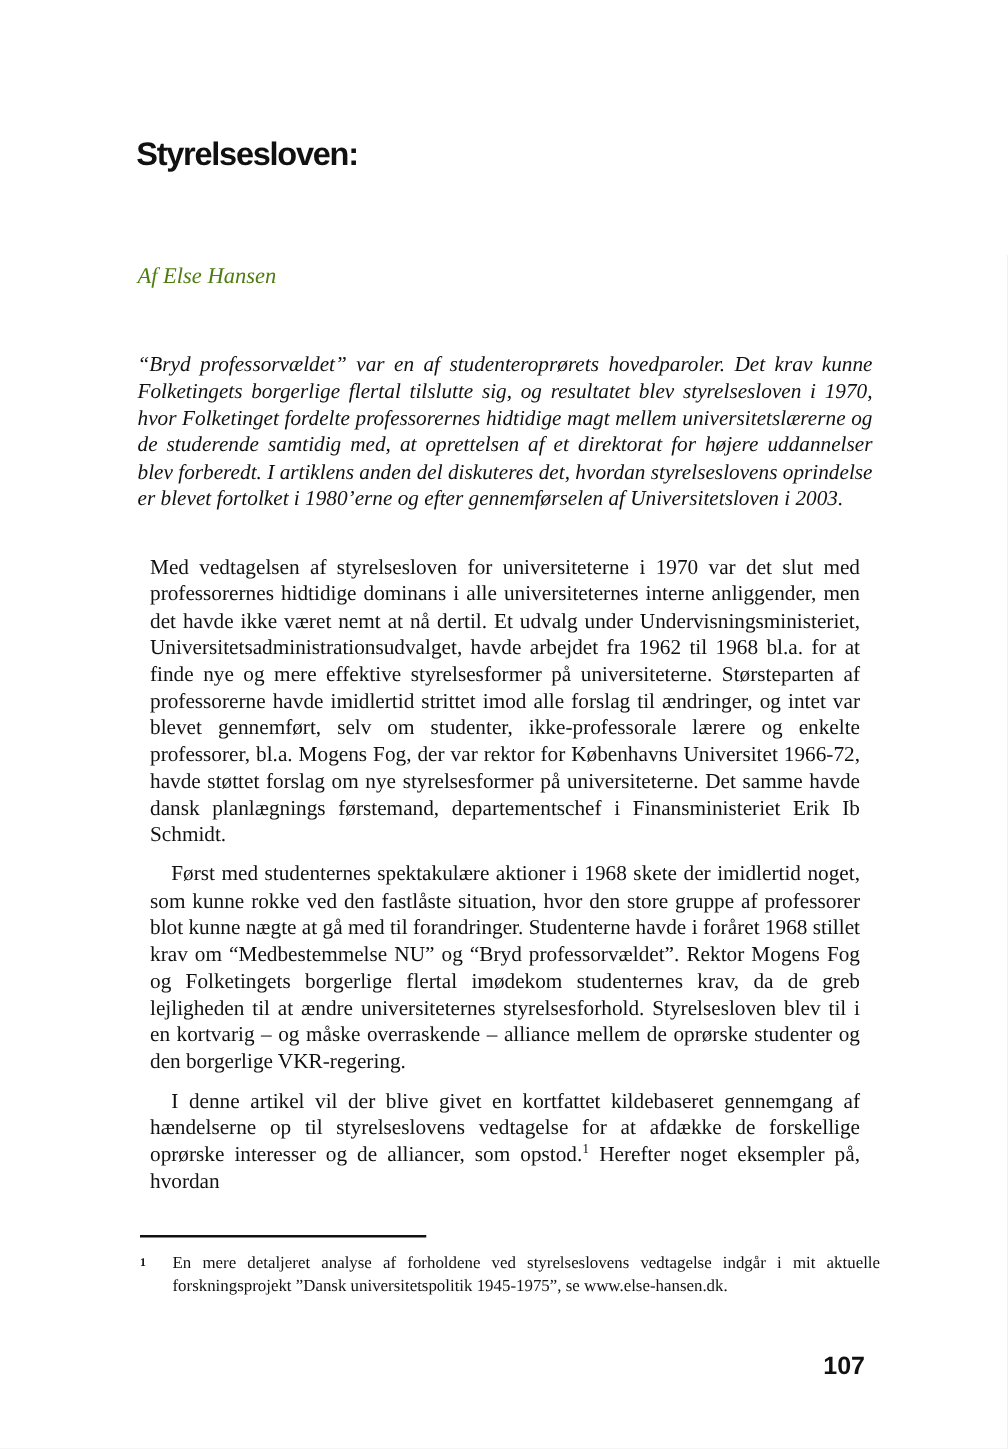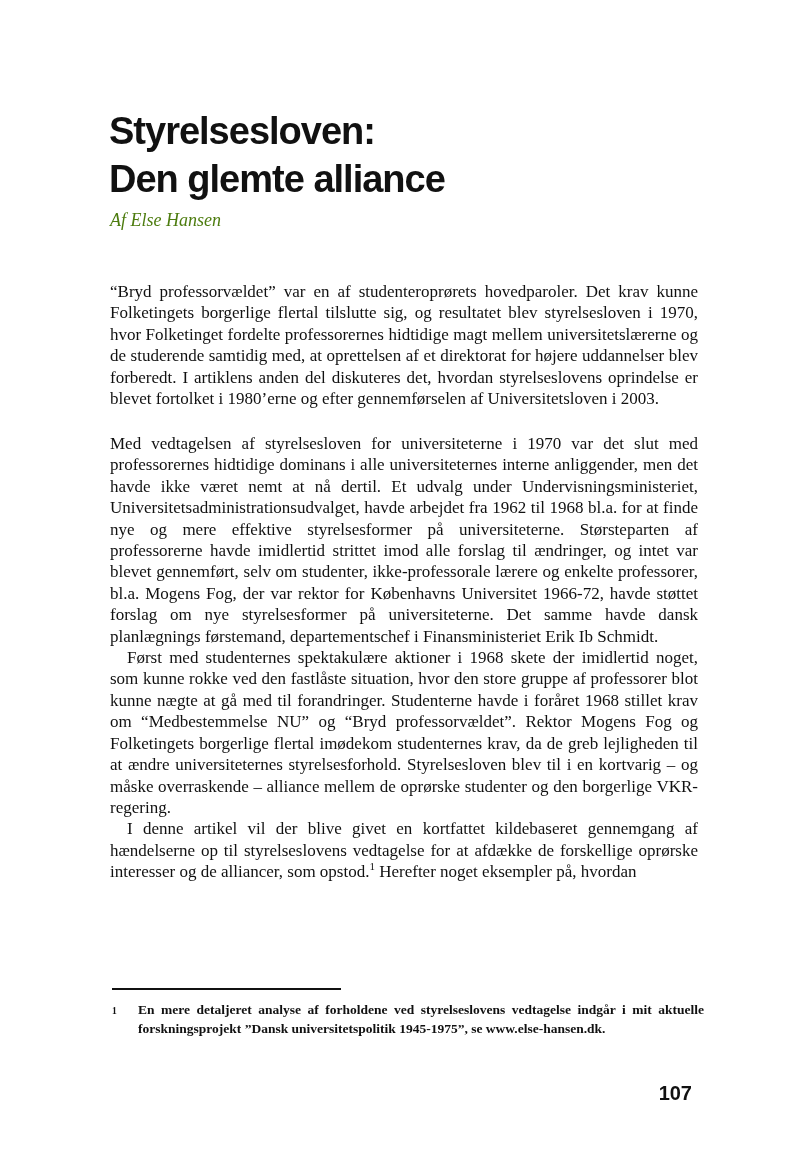--- a/index.html
+++ b/index.html
@@ -16,21 +16,21 @@
     color: #111111;
     overflow: hidden;
   }
   
   .title {
     position: absolute;
     left: 109px;
     top: 82px;
     font-family: "Liberation Sans", sans-serif;
     font-weight: 700;
-    font-size: 38px;
+    font-size: 26px;
     line-height: 48px;
     letter-spacing: -1px;
     color: #111111;
   }
   
   .byline {
     position: absolute;
     left: 110px;
     top: 210px;
     font-family: "Liberation Serif", serif;
@@ -38,40 +38,41 @@
     font-size: 18px;
     color: #4d7c0f;
   }
   
   .abstract {
     position: absolute;
     left: 110px;
     top: 281px;
     width: 588px;
     font-family: "Liberation Serif", serif;
+    font-style: italic;
     font-size: 17px;
     line-height: 21.4px;
     text-align: justify;
     color: #111111;
   }
   
   .body-text {
     position: absolute;
     left: 110px;
     top: 433px;
     width: 588px;
     font-family: "Liberation Serif", serif;
     font-size: 17px;
     line-height: 21.4px;
     text-align: justify;
     color: #111111;
     hyphens: auto;
   }
   .body-text p {
-    margin: 0;
+    margin: 10px;
   }
   .body-text p + p {
     text-indent: 17px;
   }
   .body-text sup {
     font-size: 11px;
     line-height: 0;
   }
   
   .footnote-rule {
@@ -95,41 +96,39 @@
     color: #111111;
   }
   .footnote .marker {
     flex: 0 0 26px;
     font-size: 9.5px;
     font-weight: 700;
     padding-top: 1px;
   }
   .footnote .fn-text {
     flex: 1 1 auto;
-    font-weight: bold;
   }
   
   .page-number {
     position: absolute;
     right: 114px;
     top: 1082px;
     font-family: "Liberation Sans", sans-serif;
     font-weight: 700;
     font-size: 20px;
     color: #111111;
   }
 </style>
 </head>
 <body>
 
 <div class="page">
 
   <h1 class="title">
     <div>Styrelsesloven:</div>
-    <div>Den glemte alliance</div>
   </h1>
 
   <div class="byline">Af Else Hansen</div>
 
   <div class="abstract">“Bryd professorvældet” var en af studenteroprørets hovedparoler. Det krav kunne Folketingets borgerlige flertal tilslutte sig, og resultatet blev styrelsesloven i 1970, hvor Folketinget fordelte professorernes hidtidige magt mellem universitetslærerne og de studerende samtidig med, at oprettelsen af et direktorat for højere uddannelser blev forberedt. I artiklens anden del diskuteres det, hvordan styrelseslovens oprindelse er blevet fortolket i 1980’erne og efter gennemførselen af Universitetsloven i 2003.</div>
 
   <div class="body-text">
     <p>Med vedtagelsen af styrelsesloven for universiteterne i 1970 var det slut med professorernes hidtidige dominans i alle universiteternes interne anliggender, men det havde ikke været nemt at nå dertil. Et udvalg under Undervisningsministeriet, Universitetsadministrationsudvalget, havde arbejdet fra 1962 til 1968 bl.a. for at finde nye og mere effektive styrelsesformer på universiteterne. Størsteparten af professorerne havde imidlertid strittet imod alle forslag til ændringer, og intet var blevet gennemført, selv om studenter, ikke-professorale lærere og enkelte professorer, bl.a. Mogens Fog, der var rektor for Københavns Universitet 1966-72, havde støttet forslag om nye styrelsesformer på universiteterne. Det samme havde dansk planlægnings førstemand, departementschef i Finansministeriet Erik Ib Schmidt.</p>
     <p>Først med studenternes spektakulære aktioner i 1968 skete der imidlertid noget, som kunne rokke ved den fastlåste situation, hvor den store gruppe af professorer blot kunne nægte at gå med til forandringer. Studenterne havde i foråret 1968 stillet krav om “Medbestemmelse NU” og “Bryd professorvældet”. Rektor Mogens Fog og Folketingets borgerlige flertal imødekom studenternes krav, da de greb lejligheden til at ændre universiteternes styrelsesforhold. Styrelsesloven blev til i en kortvarig – og måske overraskende – alliance mellem de oprørske studenter og den borgerlige VKR-regering.</p>
     <p><span>I denne artikel vil der blive givet en kortfattet kildebaseret gennemgang af hændelserne op til styrelseslovens vedtagelse for at afdække de forskellige oprørske interesser og de alliancer, som opstod.</span><sup>1</sup><span> Herefter noget eksempler på, hvordan</span></p>

